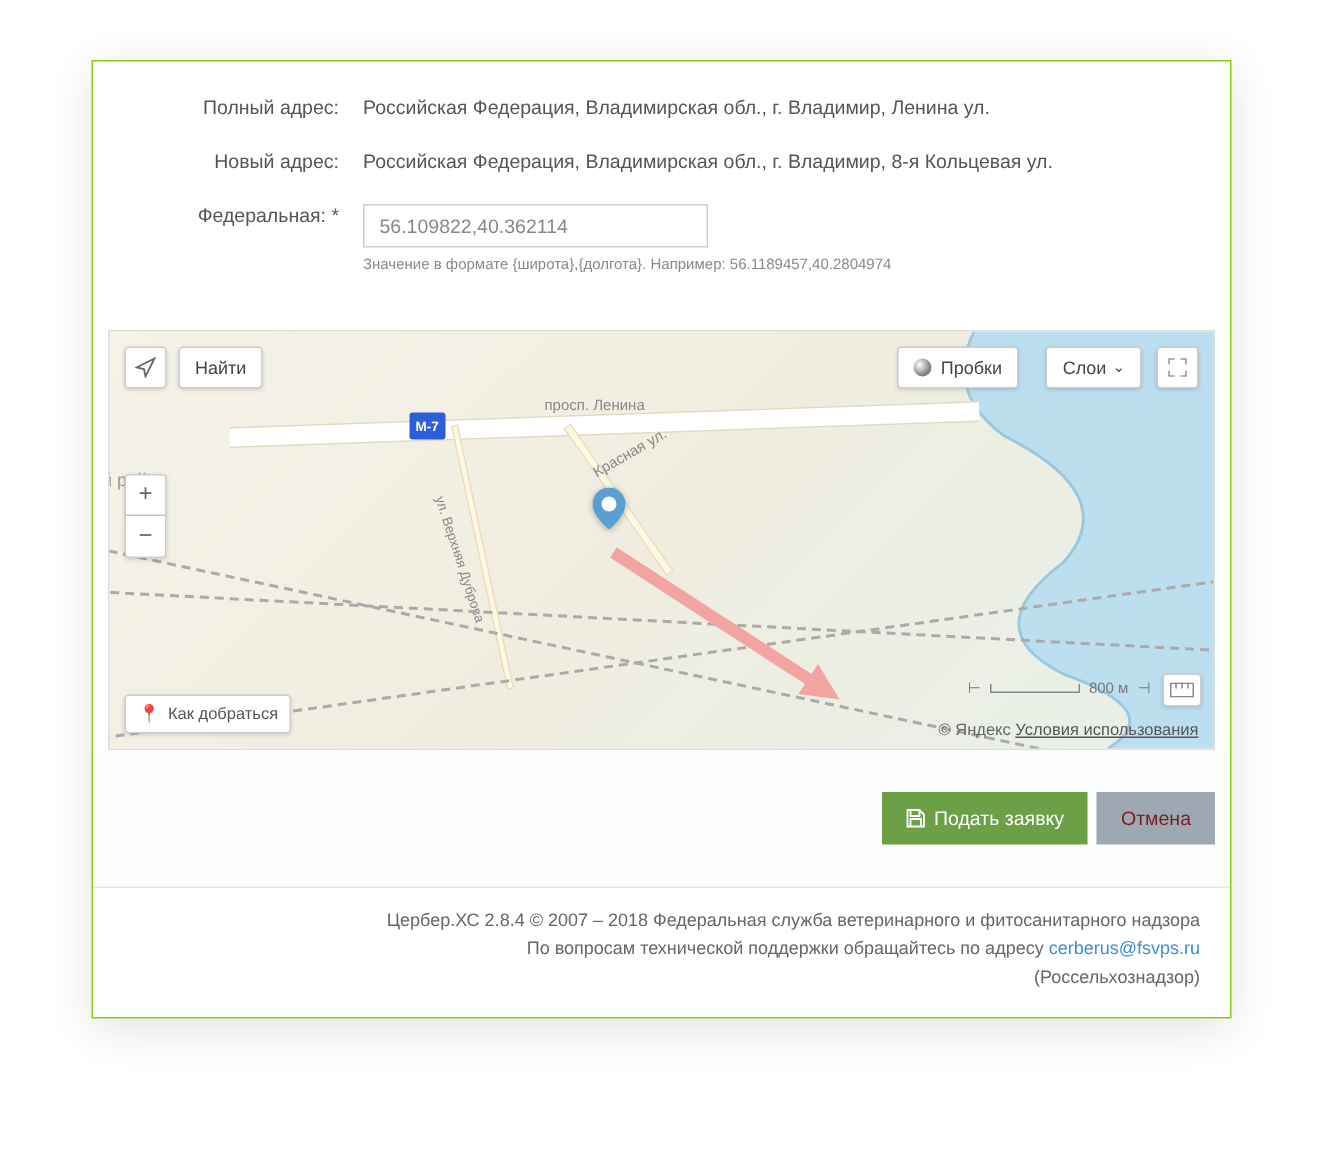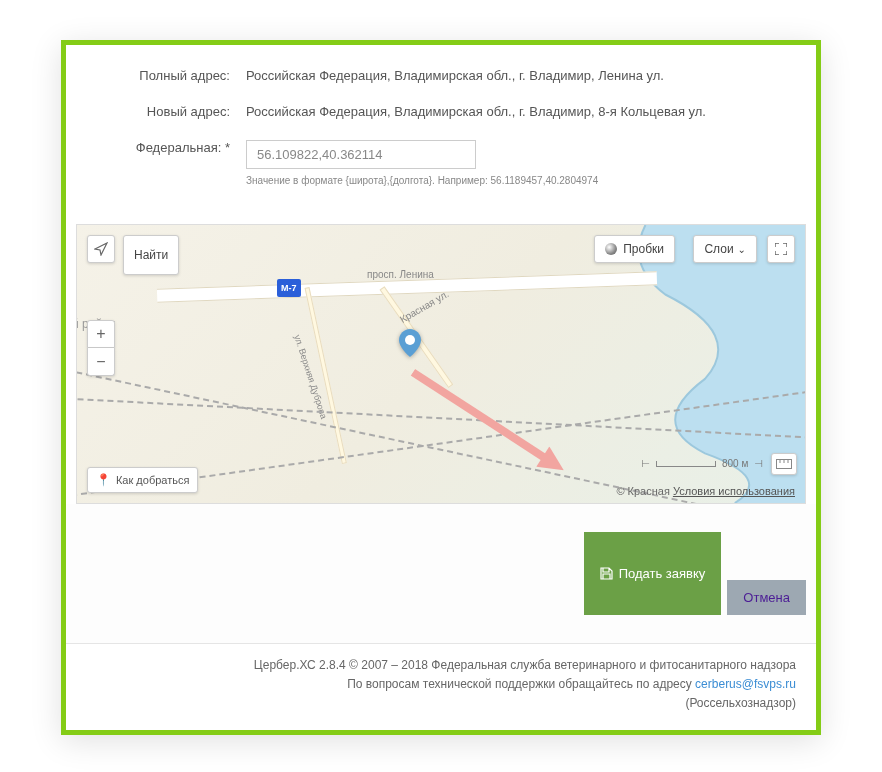--- a/index.html
+++ b/index.html
@@ -6,21 +6,21 @@
     body {
       font-family: -apple-system, BlinkMacSystemFont, "Segoe UI", Arial, sans-serif;
       background: #fff;
       padding: 40px;
       font-size: 13px;
       color: #555;
     }
     .panel {
       width: 760px;
       margin: 0 auto;
-      border: 5px solid #84cc16;
+      border: 1px solid #84cc16;
       background: #fff;
       box-shadow: 0 6px 30px rgba(0,0,0,0.12);
       padding: 0;
     }
     .form-section {
       padding: 20px 30px 10px 30px;
     }
     .form-row {
       display: flex;
       margin-bottom: 18px;
@@ -172,21 +172,21 @@
       box-shadow: 0 1px 3px rgba(0,0,0,0.15);
     }
     .map-ctrl.icon-btn {
       width: 28px;
       height: 28px;
       display: flex;
       align-items: center;
       justify-content: center;
     }
     .ctrl-locate { top: 10px; left: 10px; }
-    .ctrl-find { top: 10px; left: 46px; height: 40px; padding: 0 10px; display:flex; align-items:center; }
+    .ctrl-find { top: 10px; left: 46px; height: 28px; padding: 0 10px; display:flex; align-items:center; }
     .ctrl-traffic { top: 10px; right: 130px; height: 28px; padding: 0 10px; display:flex; align-items:center; gap:6px;}
     .ctrl-layers { top: 10px; right: 48px; height: 28px; padding: 0 10px; display:flex; align-items:center; gap:4px;}
     .ctrl-fullscreen { top: 10px; right: 10px; }
     .zoom-group {
       position: absolute;
       top: 95px;
       left: 10px;
     }
     .zoom-btn {
       width: 28px;
@@ -270,21 +270,21 @@
     .btn {
       padding: 10px 16px;
       font-size: 13px;
       border: none;
       cursor: pointer;
       display: inline-flex;
       align-items: center;
       gap: 6px;
     }
     .btn-primary { background: #6ba046; color: #fff; }
-    .btn-secondary { background: #9da8b2; color: #4c1d95; margin-top: 48px; }
+    .btn-secondary { background: #9da8b2; color: #7f1d1d; }
     .footer {
       border-top: 1px solid #e5e5e5;
       padding: 12px 20px 16px 20px;
       text-align: right;
       font-size: 12px;
       color: #666;
       line-height: 1.6;
     }
     .footer a { color: #3b8dd4; text-decoration: none; }
     .chev { font-size: 10px; }
@@ -392,21 +392,21 @@
     <div class="ruler-btn">
       <svg width="16" height="10" viewBox="0 0 16 10">
         <rect x="0.5" y="0.5" width="15" height="9" fill="#fff" stroke="#888"></rect>
         <line x1="4" y1="0" x2="4" y2="4" stroke="#888"></line>
           <line x1="8" y1="0" x2="8" y2="4" stroke="#888"></line>
           <line x1="12" y1="0" x2="12" y2="4" stroke="#888"></line>
       </svg>
     </div>
 
     <div class="map-attrib">
-      <span>© Красная </span>
+      <span>© Яндекс </span>
       <a href="#">Условия использования</a>
     </div>
   </div>
 
   <div class="actions">
     <button class="btn btn-primary">
       <svg width="13" height="13" viewBox="0 0 13 13">
         <path d="M1 1 L9 1 L12 4 L12 12 L1 12 Z M3 1 L3 5 L9 5 L9 1 M3 7 L10 7 L10 12 L3 12 Z" fill="none" stroke="#fff" stroke-width="1.2"></path>
       </svg>
       <span>Подать заявку</span>

